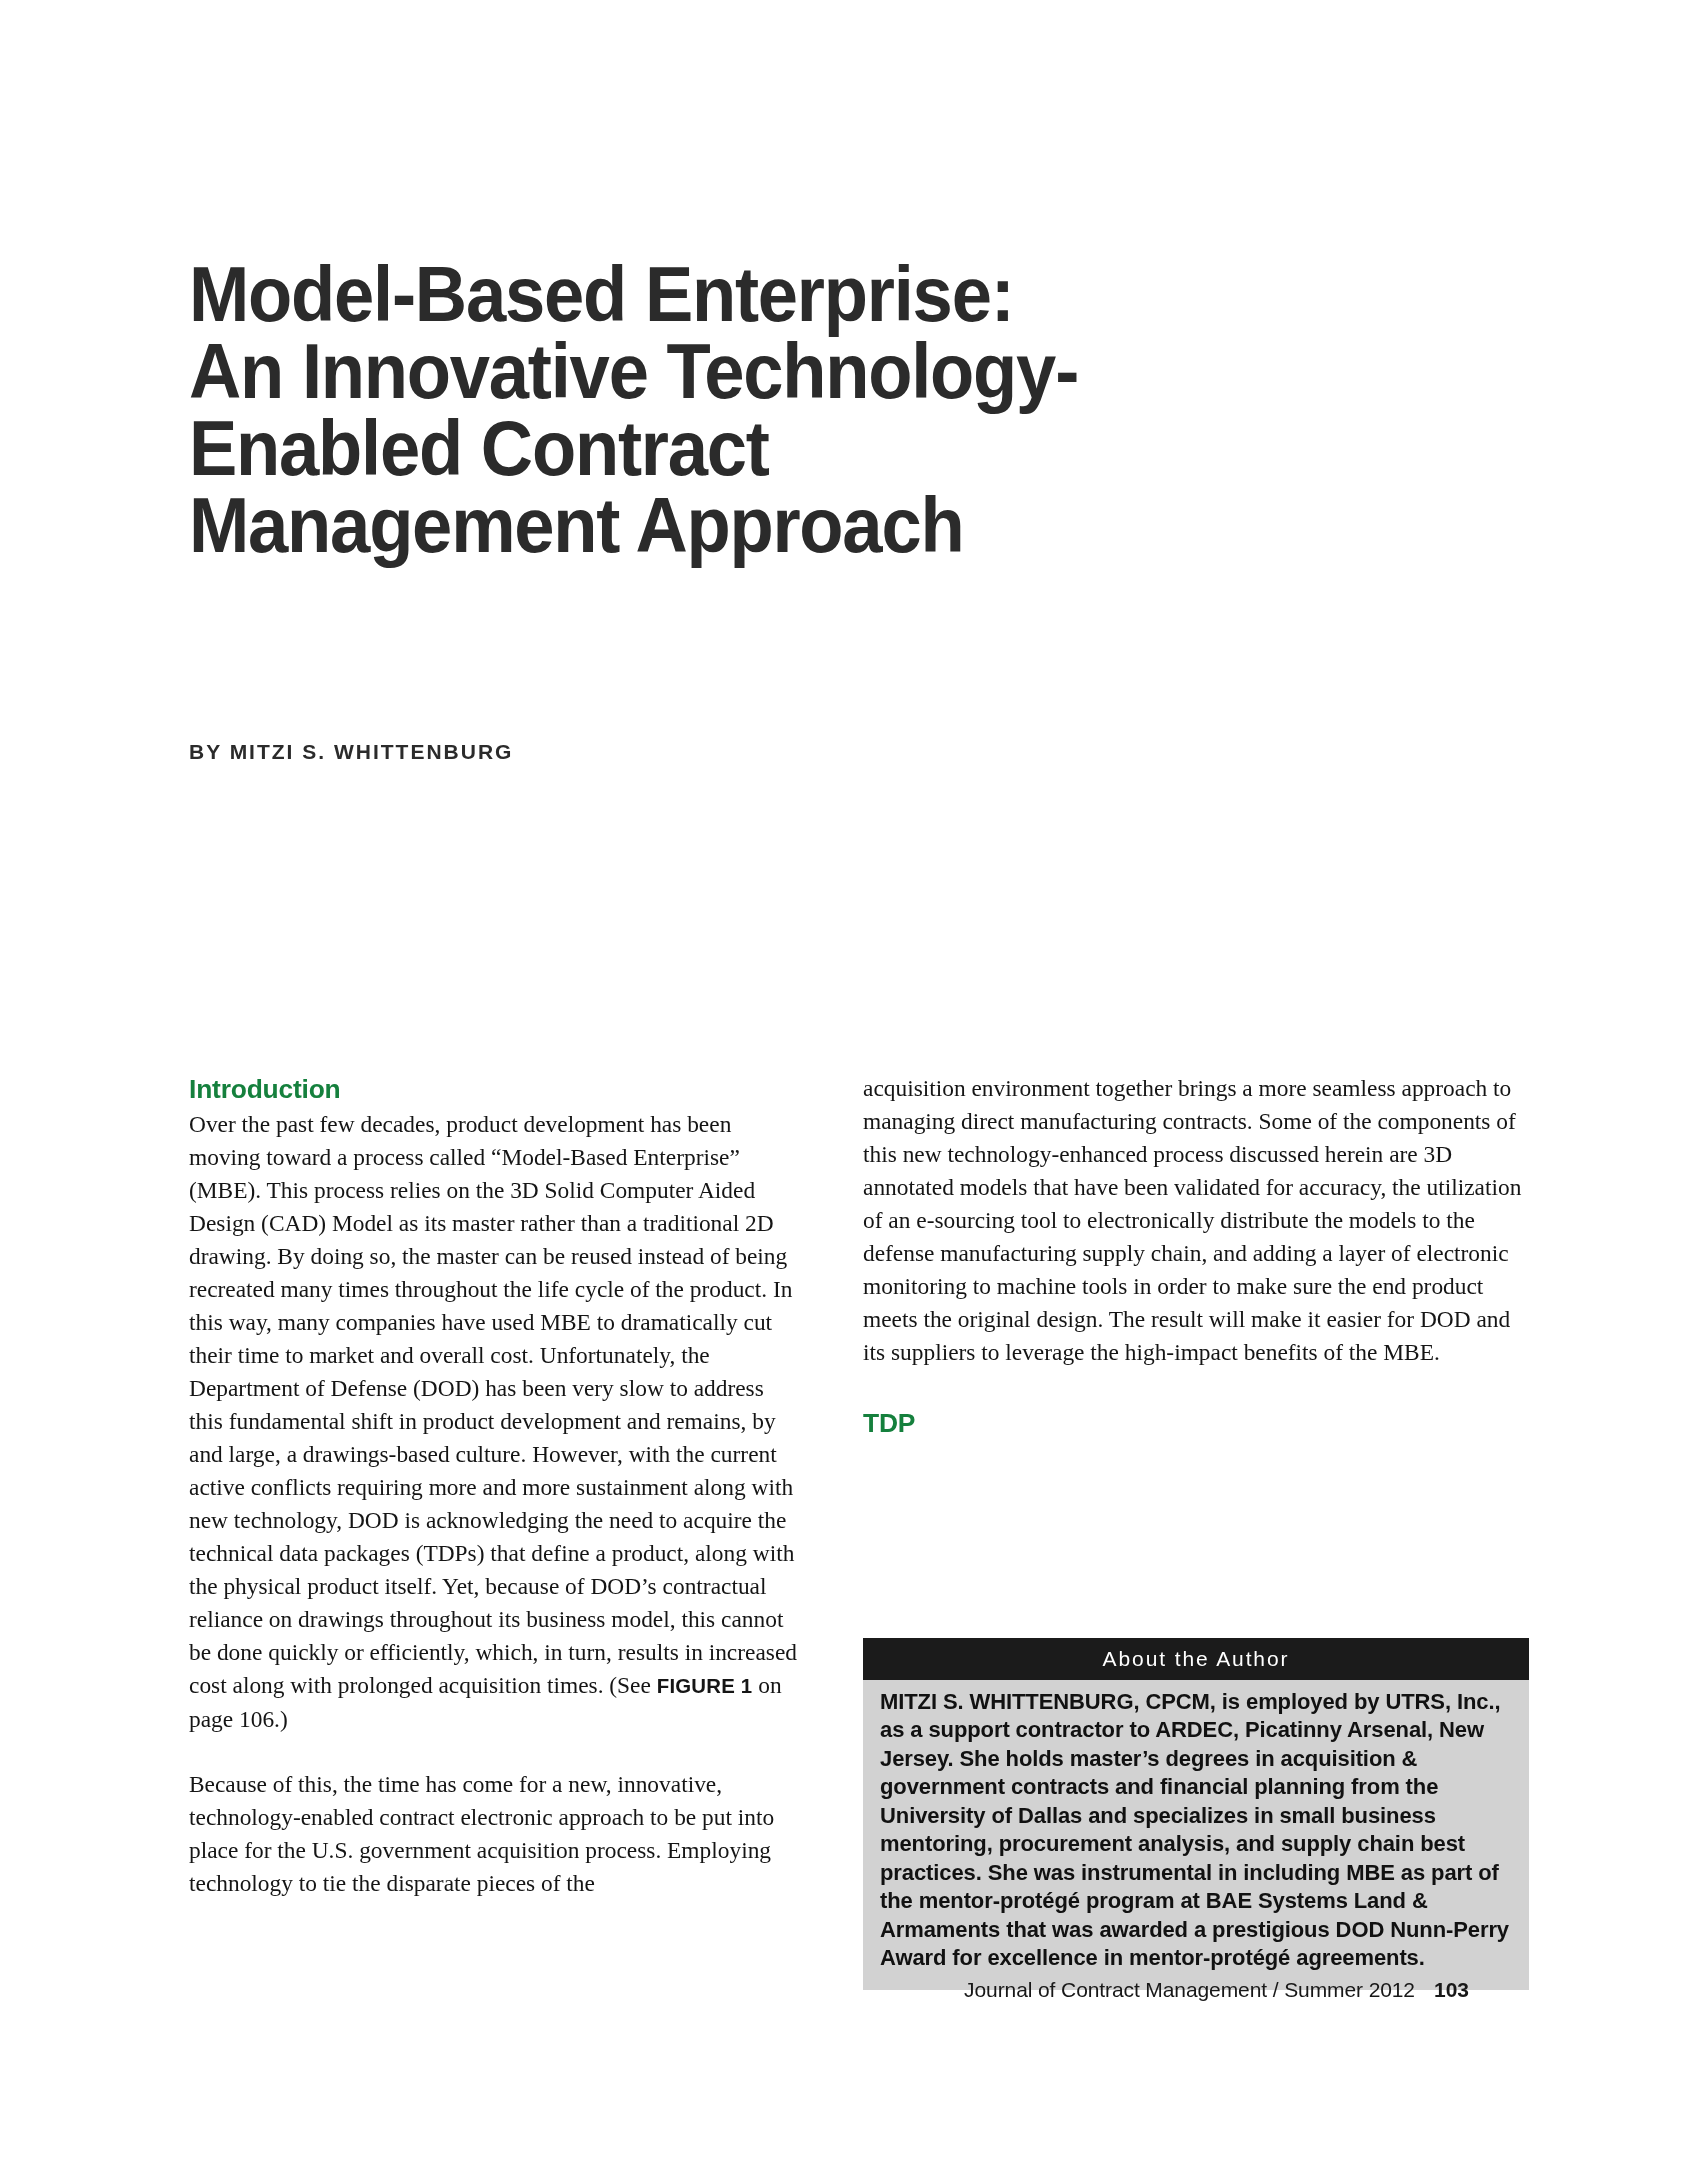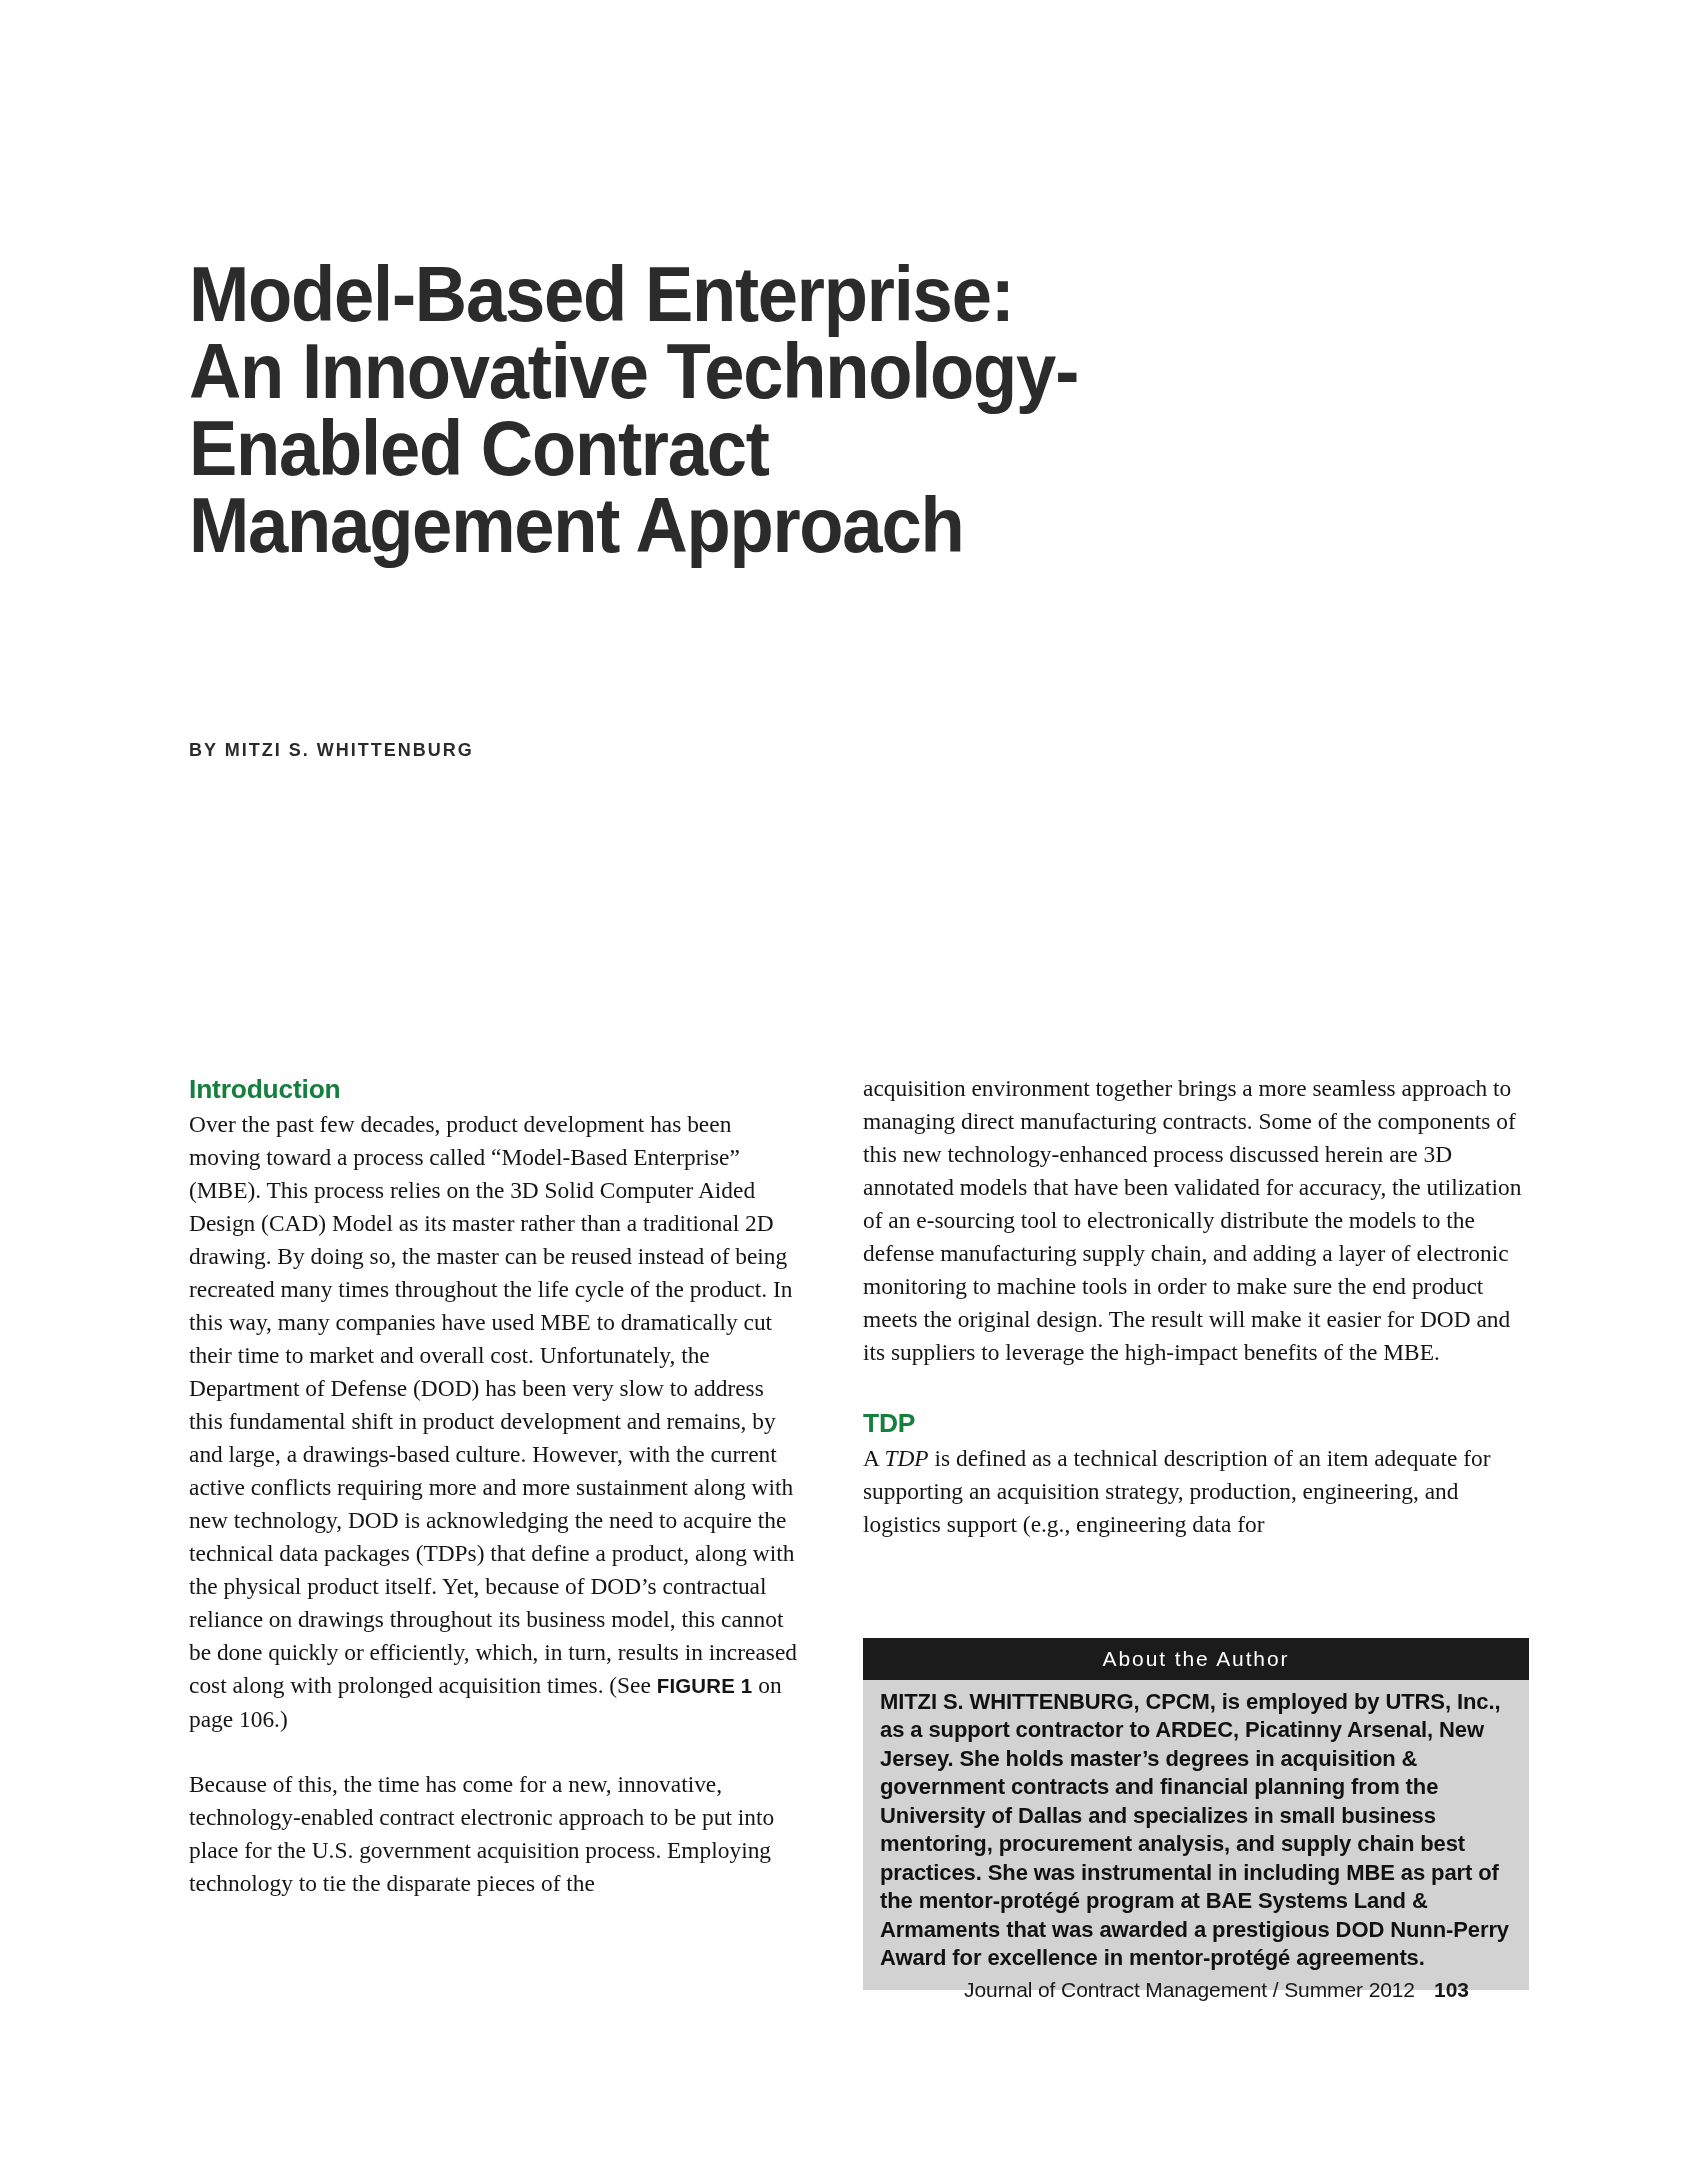--- a/index.html
+++ b/index.html
@@ -36,21 +36,21 @@
     transform-origin: left top;
   }
   .article-title .tline { display: block; white-space: nowrap; }
 
   .byline {
     position: absolute;
     left: 189px;
     top: 740px;
     font-family: "Liberation Sans Narrow", "Liberation Sans", "DejaVu Sans", sans-serif;
     font-weight: 700;
-    font-size: 18px;
+    font-size: 21px;
     letter-spacing: 2px;
     color: #2b2b2b;
   }
 
   
   .col {
     position: absolute;
     top: 1072px;
     font-size: 23.4px;
     line-height: 33px;
@@ -151,21 +151,20 @@
 
   <div class="col col-left">
     <h2 class="sec-head">Introduction</h2>
     <p class="body"><span>Over the past few decades, product development has been moving toward a process called “Model-Based Enterprise” (MBE). This process relies on the 3D Solid Computer Aided Design (CAD) Model as its master rather than a traditional 2D drawing. By doing so, the master can be reused instead of being recreated many times throughout the life cycle of the product. In this way, many companies have used MBE to dramatically cut their time to market and overall cost. Unfortunately, the Department of Defense (DOD) has been very slow to address this fundamental shift in product development and remains, by and large, a drawings-based culture. However, with the current active conflicts requiring more and more sustainment along with new technology, DOD is acknowledging the need to acquire the technical data packages (TDPs) that define a product, along with the physical product itself. Yet, because of DOD’s contractual reliance on drawings throughout its business model, this cannot be done quickly or efficiently, which, in turn, results in increased cost along with prolonged acquisition times. (See </span><span class="fig-ref">FIGURE 1</span><span> on page 106.)</span></p>
     <p class="body">Because of this, the time has come for a new, innovative, technology-enabled contract electronic approach to be put into place for the U.S. government acquisition process. Employing technology to tie the disparate pieces of the</p>
   </div>
 
   <div class="col col-right">
     <p class="body">acquisition environment together brings a more seamless approach to managing direct manufacturing contracts. Some of the components of this new technology-enhanced process discussed herein are 3D annotated models that have been validated for accuracy, the utilization of an e-sourcing tool to electronically distribute the models to the defense manufacturing supply chain, and adding a layer of electronic monitoring to machine tools in order to make sure the end product meets the original design. The result will make it easier for DOD and its suppliers to leverage the high-impact benefits of the MBE.</p>
     <h2 class="sec-head spaced">TDP</h2>
-    <p class="body"><span>A </span><span class="ital">TDP</span><span> is defined as a technical description of an item adequate for supporting an acquisition strategy, production, engineering, and logistics support (e.g., engineering data for</span></p>
   </div>
 
   <div class="author-box">
     <div class="author-head">About the Author</div>
     <div class="author-body"><span class="name">MITZI S. WHITTENBURG, CPCM,</span><span> is employed by UTRS, Inc., as a support contractor to ARDEC, Picatinny Arsenal, New Jersey. She holds master’s degrees in acquisition &amp; government contracts and financial planning from the University of Dallas and specializes in small business mentoring, procurement analysis, and supply chain best practices. She was instrumental in including MBE as part of the mentor-protégé program at BAE Systems Land &amp; Armaments that was awarded a prestigious DOD Nunn-Perry Award for excellence in mentor-protégé agreements.</span></div>
   </div>
 
   <div class="footer">
     <span>Journal of Contract Management / Summer 2012</span><span class="pageno">103</span>
   </div>

